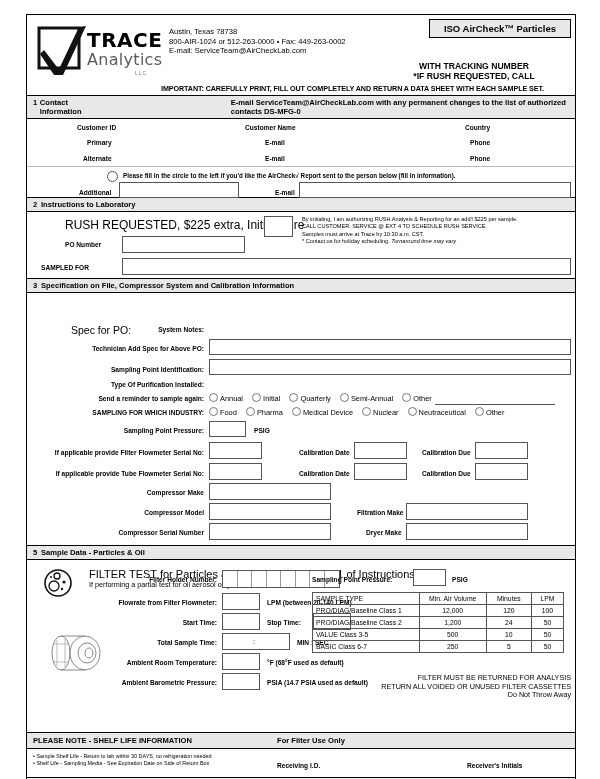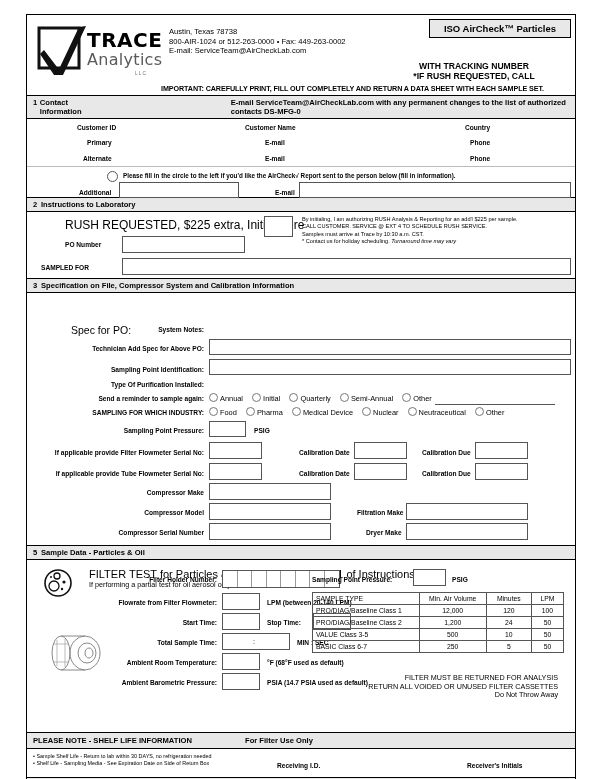--- a/index.html
+++ b/index.html
@@ -325,29 +325,29 @@
       </tr>
       <tr>
         <td>BASIC Class 6-7</td>
         <td class="c">250</td>
         <td class="c">5</td>
         <td class="c">50</td>
       </tr>
     </tbody>
         </table>
 
-    <div class="warn" style="left:279px;top:114px;width:252px;">
+    <div class="warn" style="left:292px;top:114px;width:252px;">
       <div>FILTER MUST BE RETURNED FOR ANALYSIS</div>
       <div>RETURN ALL VOIDED OR UNUSED FILTER CASSETTES</div>
       <div>Do Not Throw Away</div>
     </div>
   </div>
 
   <div class="f1">
-    <span style="width:212px">PLEASE NOTE -  SHELF LIFE INFORMATION</span>
+    <span style="width:244px">PLEASE NOTE -  SHELF LIFE INFORMATION</span>
     <span>For Filter Use Only</span>
   </div>
   <div class="f2">
     <div class="bul">
       <div>• Sample Shelf Life - Return to lab within 30 DAYS, no refrigeration needed</div>
       <div>• Shelf Life - Sampling Media - See Expiration Date on Side of Return Box</div>
     </div>
     <div class="rid">Receiving I.D.</div>
     <div class="rin">Receiver's Initials</div>
   </div>

